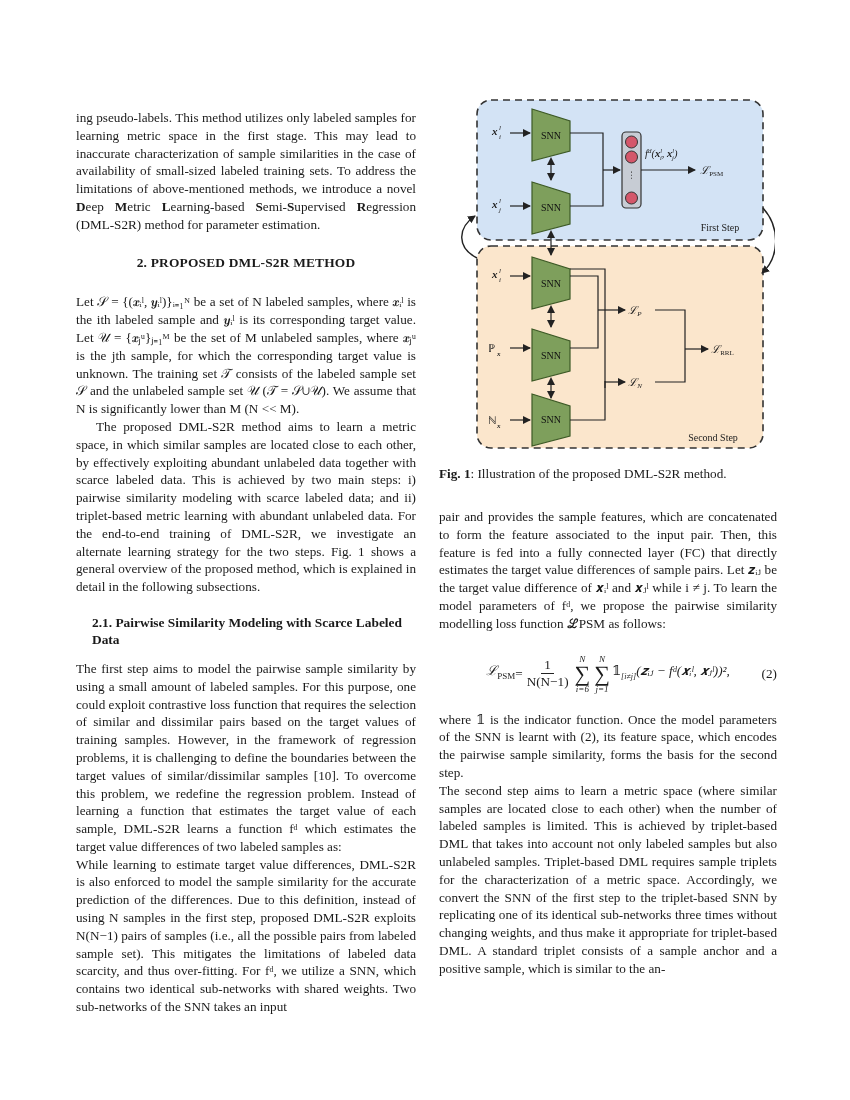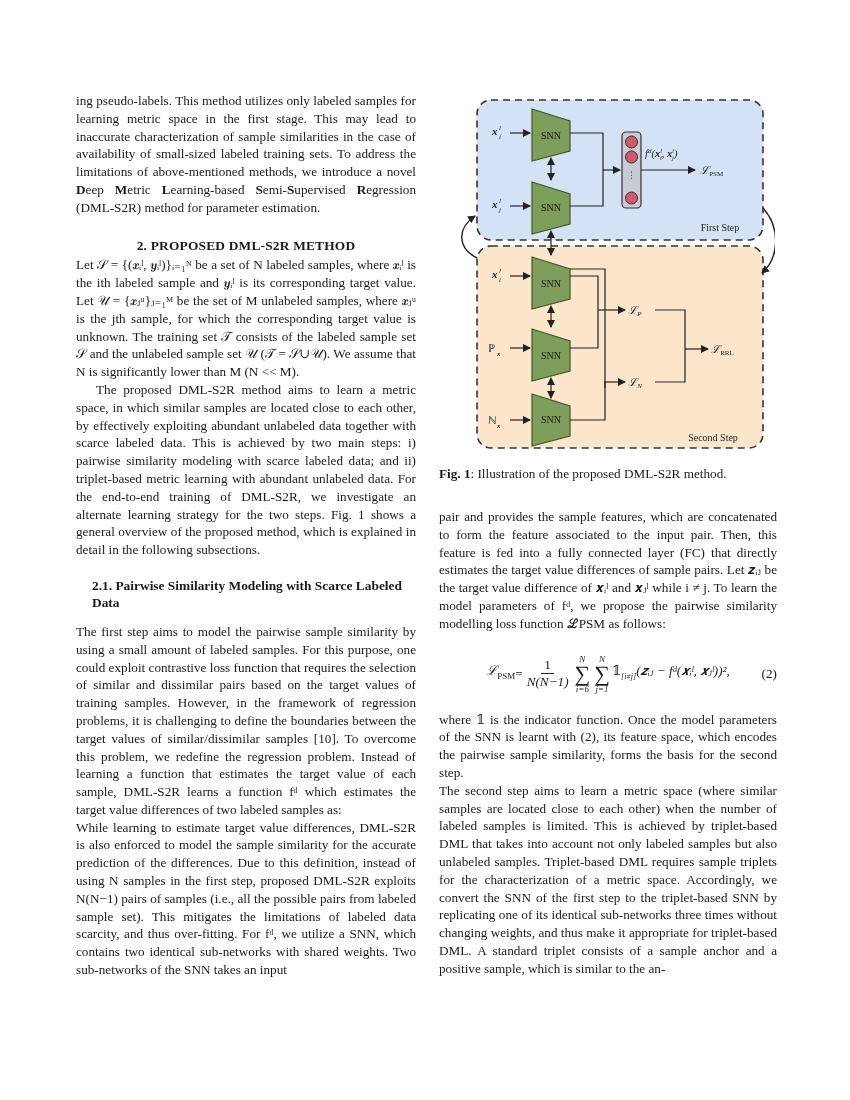--- a/index.html
+++ b/index.html
@@ -1,31 +1,31 @@
 <!DOCTYPE html>
 <html><head>
 <meta charset="utf-8">
 <style>
   html, body { margin: 0; padding: 0; background: #ffffff; }
   body { width: 850px; height: 1100px; position: relative; overflow: hidden;
          font-family: "Liberation Serif", "DejaVu Serif", serif; color: #1a1a1a; }
   .col { position: absolute; width: 340px; font-size: 13.2px; line-height: 17.8px; text-align: justify; }
   .col p { margin: 0; hyphens: manual; }
   .indent { text-indent: 20px; }
-  #left { left: 76px; top: 92px; }
+  #left { left: 76px; top: 109px; font-family: Liberation Serif, serif; }
   #right-text { left: 439px; top: 508px; width: 338px; }
-  .sec-title { font-weight: bold; text-align: center; font-size: 13.4px; margin: 20px 0 2px 0; letter-spacing: 0.2px; }
+  .sec-title { font-weight: bold; text-align: center; font-size: 13.4px; margin: 20px 0 22px 0; letter-spacing: 0.2px; }
   .subsec { font-weight: bold; font-size: 13.4px; line-height: 17px; text-align: left; margin: 18px 0 12px 16px; }
   .eq { display: flex; justify-content: center; position: relative; margin: 4px 0 4px 0; font-style: italic; }
   .eq .num { position: absolute; right: 0; font-style: normal; }
   #figure { position: absolute; left: 455px; top: 98px; width: 320px; height: 360px; }
   #caption { position: absolute; left: 439px; top: 466px; font-size: 13.2px; text-align: right; }
   .frac { display: inline-flex; flex-direction: column; align-items: center; vertical-align: middle; margin: 0 4px; font-style: normal; }
   .frac .n { border-bottom: 1px solid #222; padding: 0 3px; line-height: 16px; }
-  .frac .d { line-height: 16px; font-style: italic; }
+  .frac .d { line-height: 16px; }
   .sum { display: inline-flex; flex-direction: column; align-items: center; vertical-align: middle; margin: 0 2px; font-style: italic; }
   .sum .s { font-size: 22px; line-height: 20px; font-style: normal; }
   .sum .lim { font-size: 9px; line-height: 10px; }
   .eq2 { display: flex; align-items: center; justify-content: center; position: relative; height: 54px; margin: 14px 0 10px 0; font-style: italic; }
   .eq2 .num { position: absolute; right: 0; font-style: normal; }
 </style>
 </head>
 <body>
 
 <div id="left" class="col">

